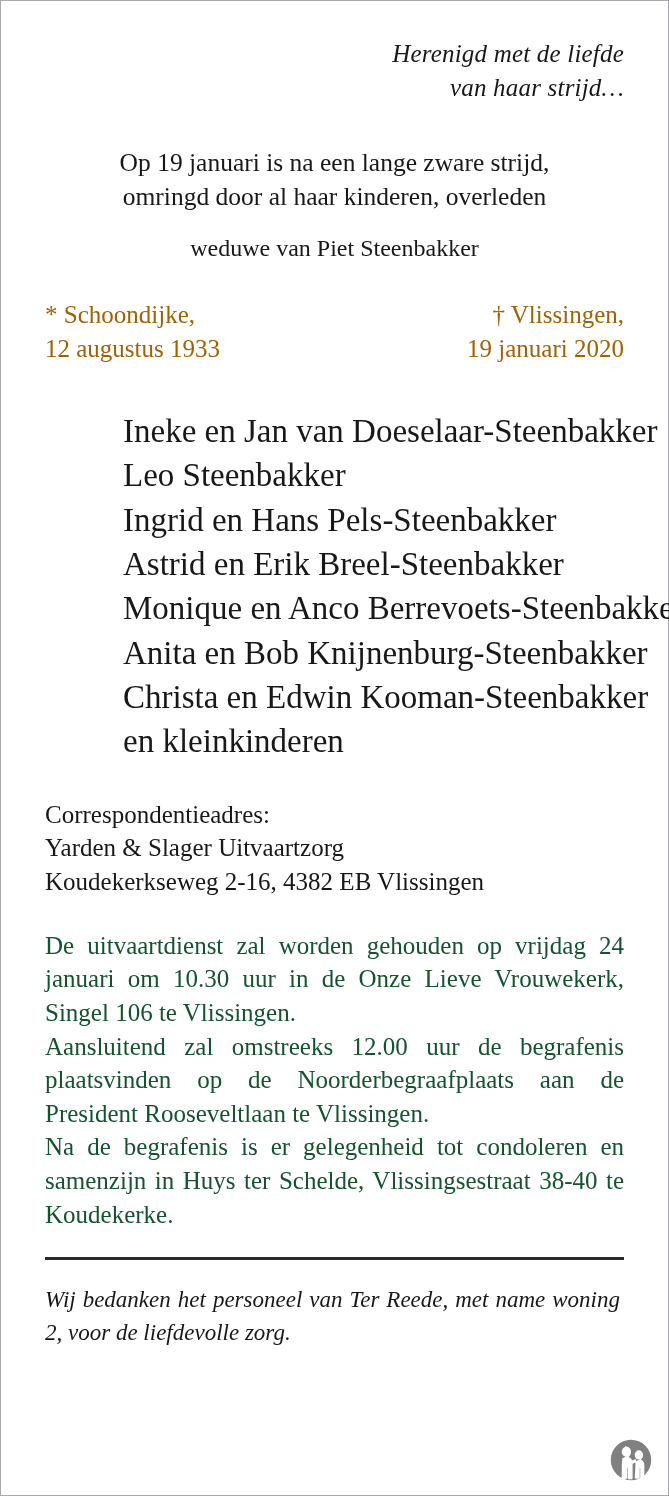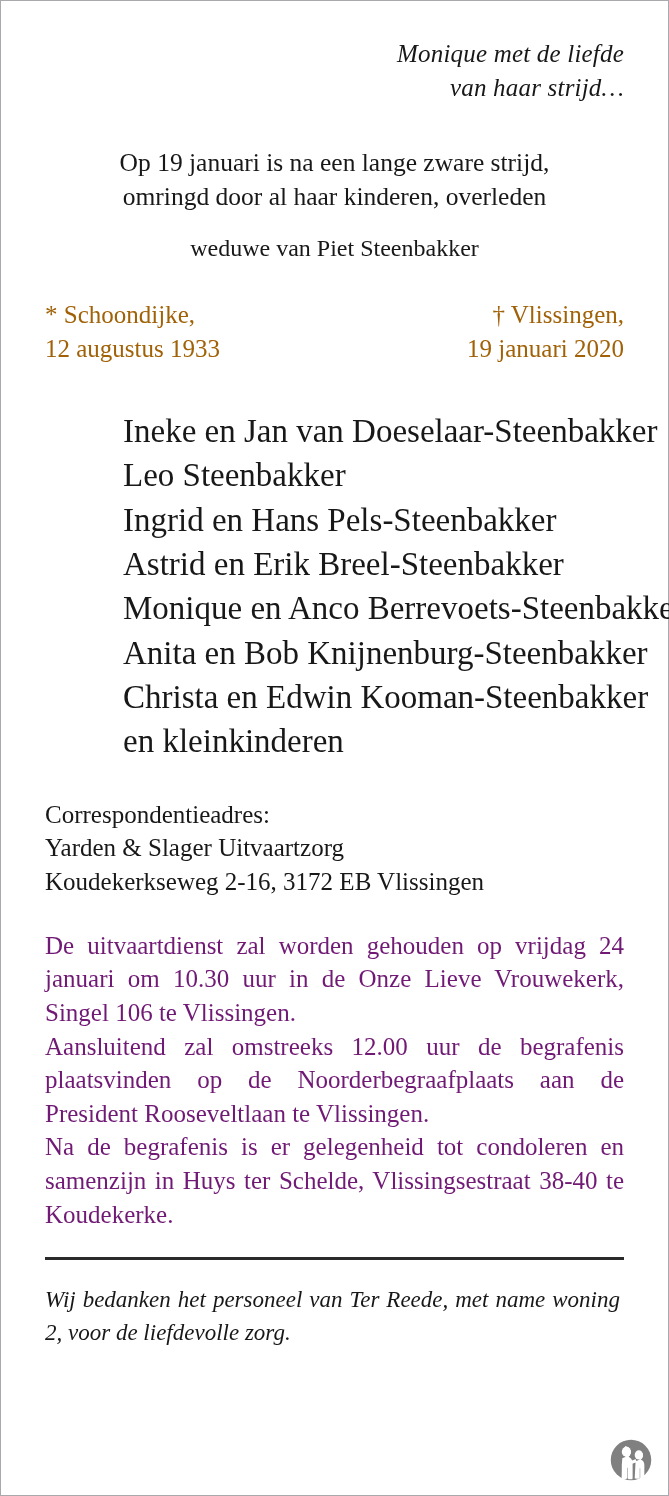--- a/index.html
+++ b/index.html
@@ -103,21 +103,21 @@
     line-height: 1.345;
     color: #181818;
   }
   .correspondence div { white-space: nowrap; }
 
   
   .service {
     margin-top: 30px;
     font-size: 25px;
     line-height: 1.345;
-    color: #701a75;
+    color: #14532d;
     text-align: justify;
     text-justify: inter-word;
   }
   .service p {
     margin: 0;
   }
   .service p:last-child { margin-bottom: 0; }
 
   
   .divider {
@@ -148,21 +148,21 @@
     width: 46px;
     height: 46px;
   }
 </style>
 </head>
 <body>
 
 <div class="card">
 
   <div class="epigraph">
-    <div>Monique met de liefde</div>
+    <div>Herenigd met de liefde</div>
     <div>van haar strijd…</div>
   </div>
 
   <div class="announce">
     <div>Op 19 januari is na een lange zware strijd,</div>
     <div>omringd door al haar kinderen, overleden</div>
   </div>
 
 
   <div class="widow">weduwe van Piet Steenbakker</div>
@@ -185,21 +185,21 @@
     <div>Astrid en Erik Breel-Steenbakker</div>
     <div>Monique en Anco Berrevoets-Steenbakker</div>
     <div>Anita en Bob Knijnenburg-Steenbakker</div>
     <div>Christa en Edwin Kooman-Steenbakker</div>
     <div>en kleinkinderen</div>
   </div>
 
   <div class="correspondence">
     <div>Correspondentieadres:</div>
     <div>Yarden &amp; Slager Uitvaartzorg</div>
-    <div>Koudekerkseweg 2-16, 3172 EB  Vlissingen</div>
+    <div>Koudekerkseweg 2-16, 4382 EB  Vlissingen</div>
   </div>
 
   <div class="service">
     <p>De uitvaartdienst zal worden gehouden op vrijdag 24 januari om 10.30 uur in de Onze Lieve Vrouwekerk, Singel 106 te Vlissingen.</p>
     <p>Aansluitend zal omstreeks 12.00 uur de begrafenis plaatsvinden op de Noorderbegraafplaats aan de President Rooseveltlaan te Vlissingen.</p>
     <p>Na de begrafenis is er gelegenheid tot condoleren en samenzijn in Huys ter Schelde, Vlissingsestraat 38-40 te Koudekerke.</p>
   </div>
 
   <div class="divider"></div>
 

